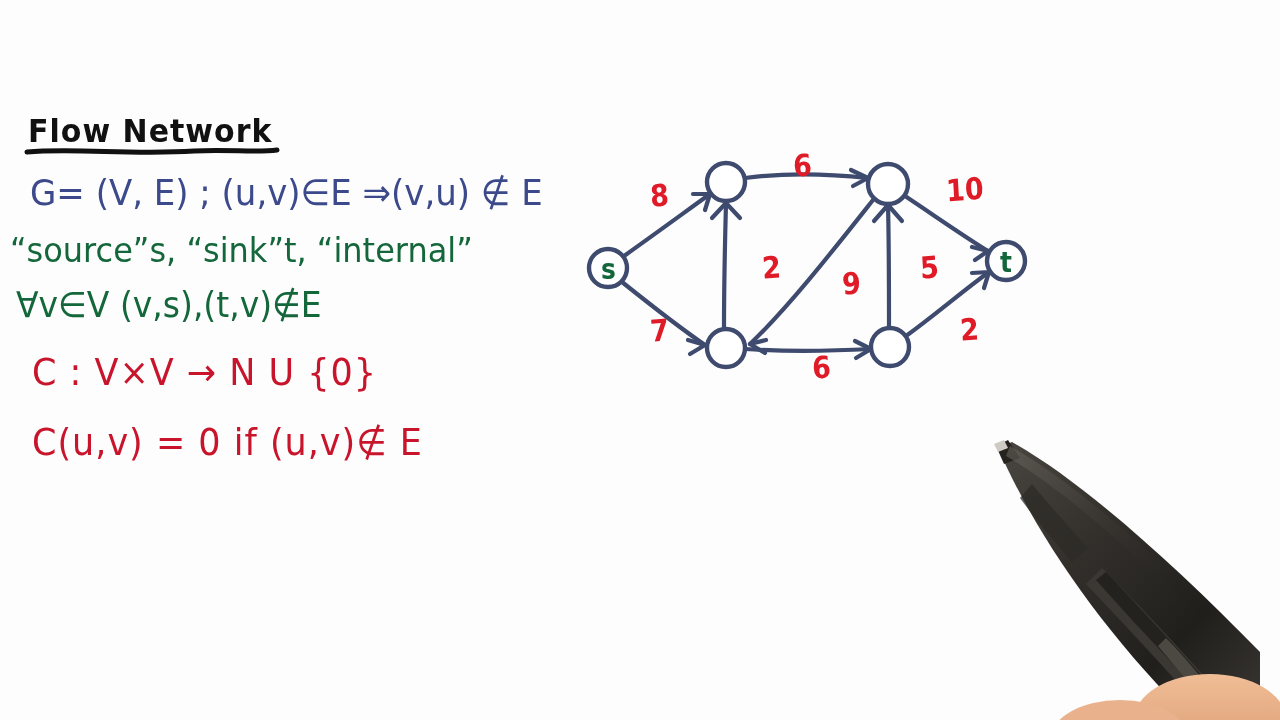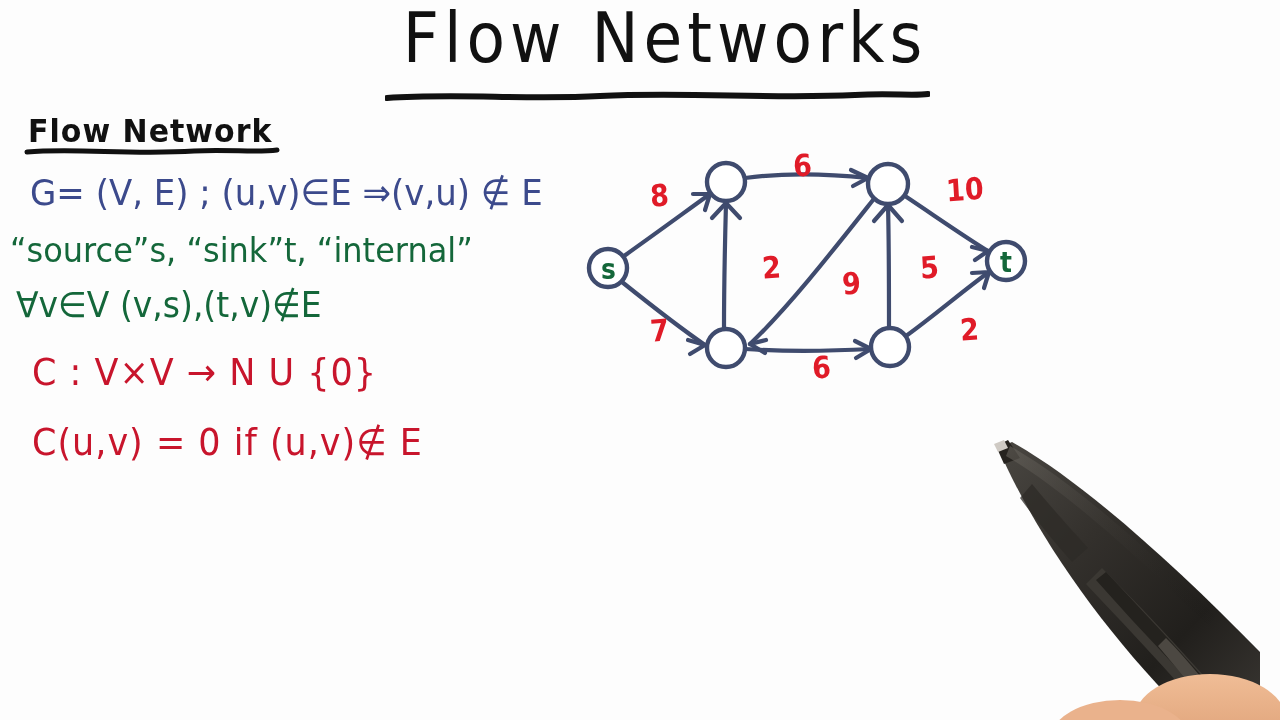--- a/index.html
+++ b/index.html
@@ -139,26 +139,20 @@
     width: 320px;
     height: 300px;
     pointer-events: none;
   }
 </style>
 </head>
 <body>
 
 <div id="page">
 
-  <div id="title-block">
-    <div id="title-text">Flow Networks</div>
-    <svg id="title-underline" viewBox="0 0 545 14">
-      <path d="M2,9 C70,4 140,11 215,7 C300,3 390,10 470,6 C505,4 528,7 543,5" fill="none" stroke="#111111" stroke-width="6" stroke-linecap="round"></path>
-    </svg>
-  </div>
 
   <div class="note" id="note-heading">Flow Network</div>
   <svg id="note-heading-underline" viewBox="0 0 256 11">
     <path d="M3,6 C50,2 110,9 170,5 C205,3 232,7 253,4" fill="none" stroke="#111111" stroke-width="5" stroke-linecap="round"></path>
   </svg>
 
   <div class="note" id="note-line-g">G= (V, E) ; (u,v)∈E ⇒(v,u) ∉ E</div>
   <div class="note" id="note-line-green1">“source”s, “sink”t, “internal”</div>
   <div class="note" id="note-line-green2">∀v∈V (v,s),(t,v)∉E</div>
   <div class="note" id="note-line-red1">C : V×V → N U {0}</div>

